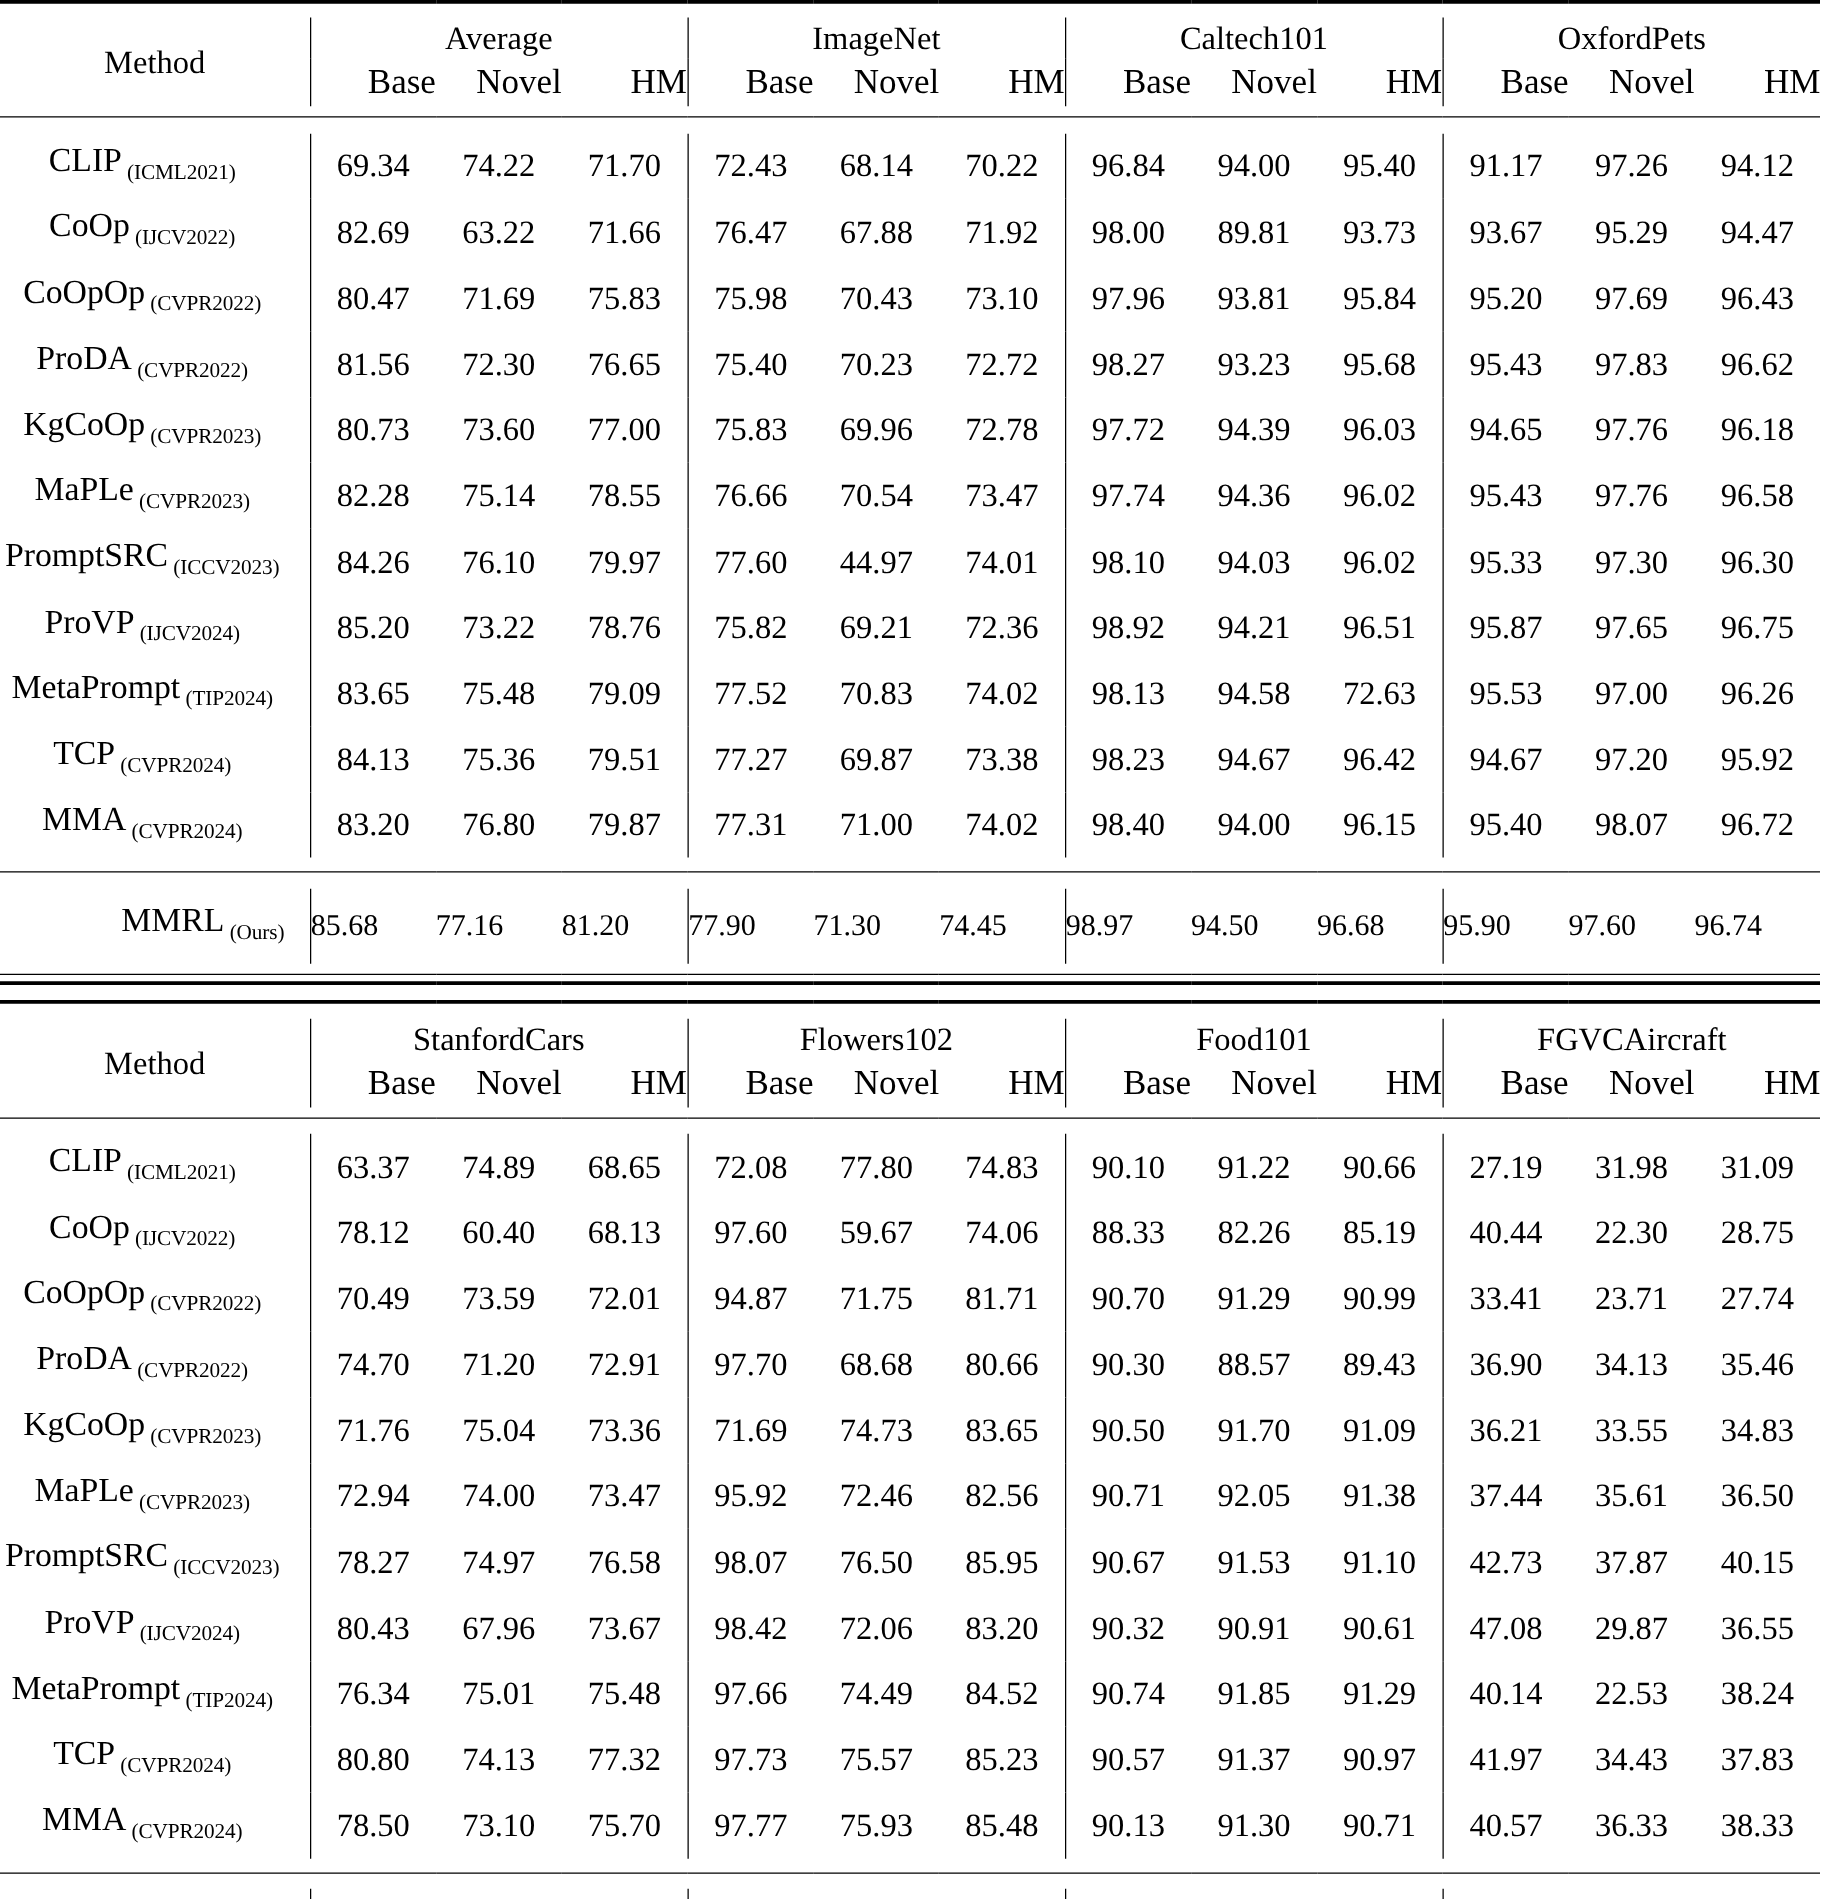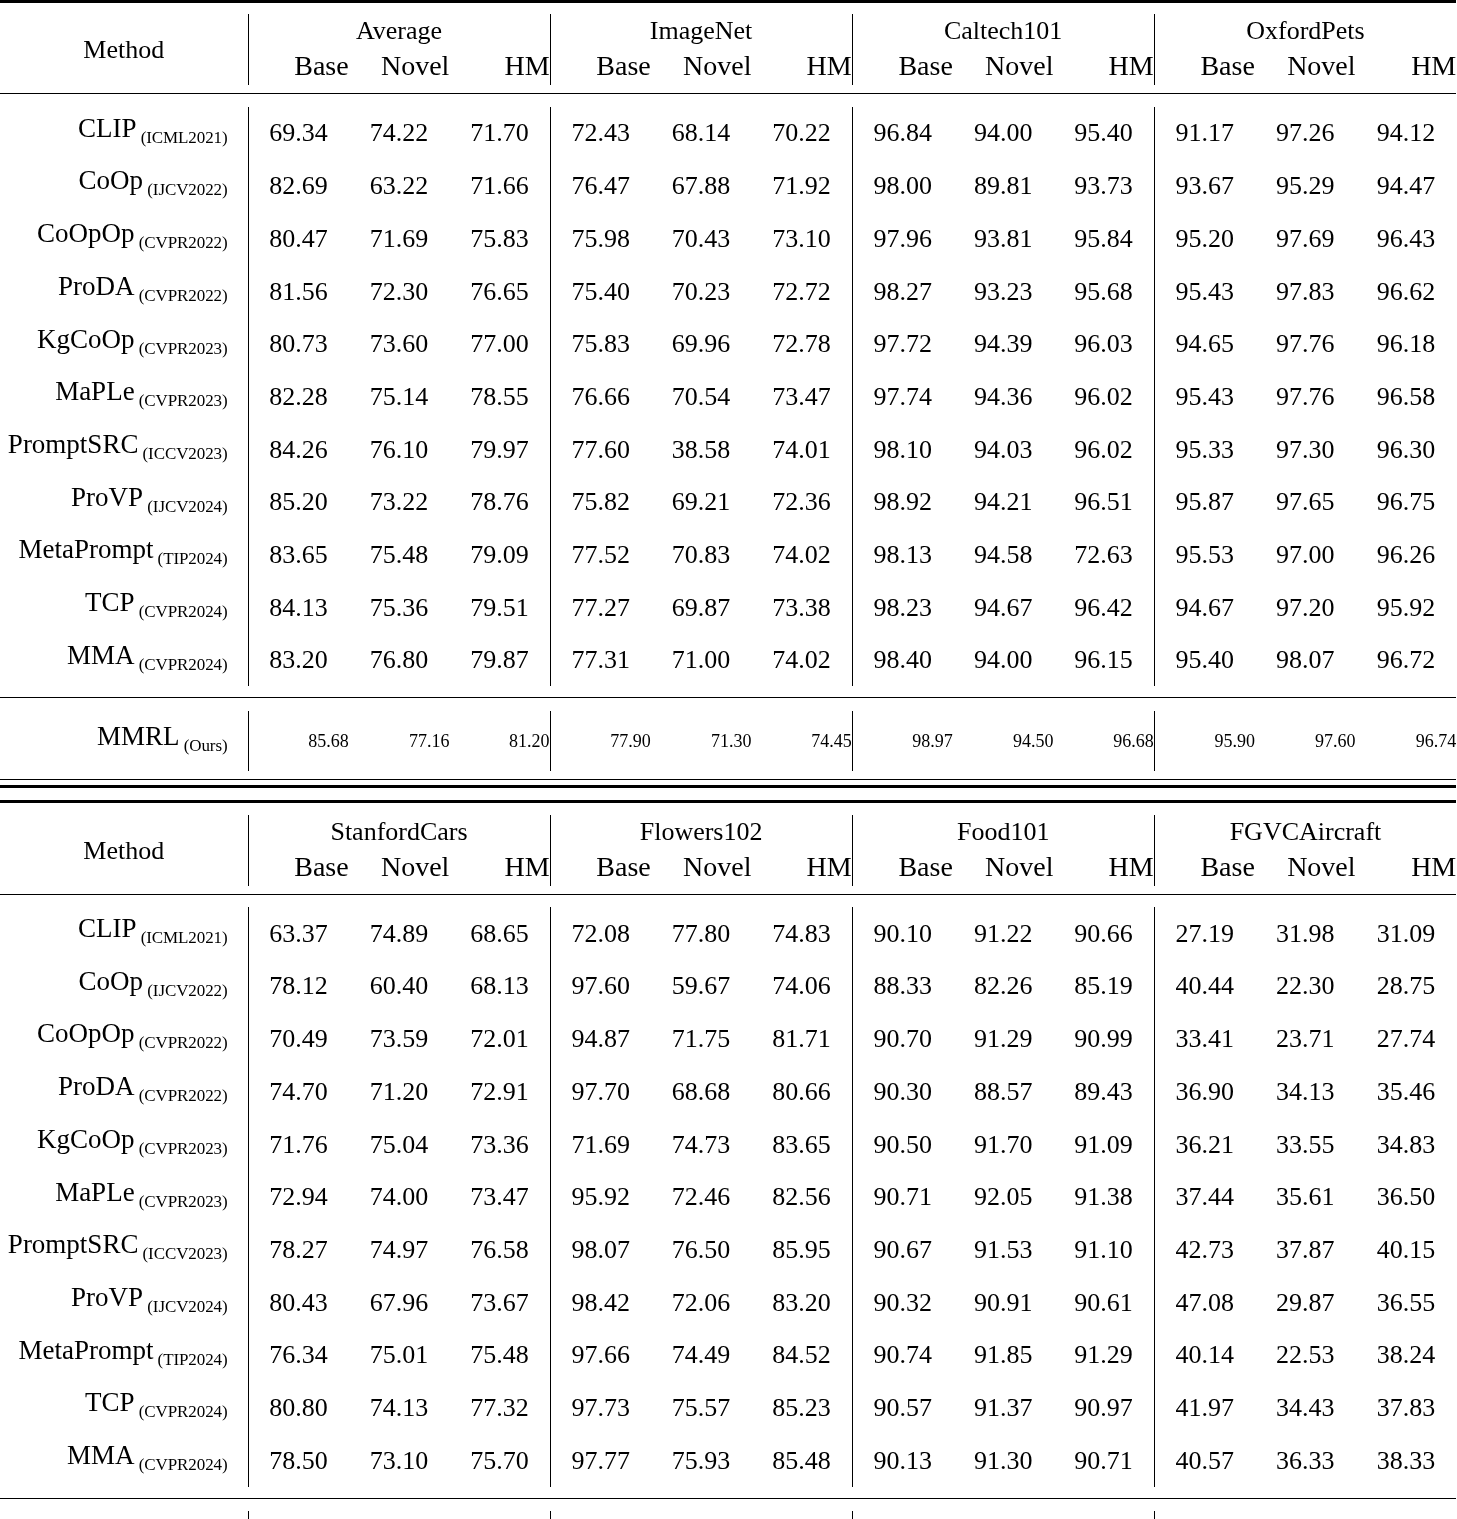--- a/index.html
+++ b/index.html
@@ -64,36 +64,35 @@
   
   .vsep { border-left: 1.7px solid #000; }
 
   tr.data-row td {
     height: 43.3px;
     line-height: 43.3px;
     text-align: center;
     font-size: 26px;
   }
   tr.data-row td.name {
-    text-align: right;
     padding-right: 20px;
     font-size: 27px;
     white-space: nowrap;
   }
   .venue {
     font-size: 17px;
     vertical-align: sub;
     letter-spacing: -0.1px;
   }
   .bold { font-weight: bold; }
   tr.ours-row td {
     height: 50px;
     line-height: 50px;
-    text-align: right;
-    font-size: 18px;
+    text-align: left;
+    font-size: 24px;
   }
   tr.ours-row td.name {
     text-align: right;
     padding-right: 20px;
     font-size: 27px;
     white-space: nowrap;
   }
   .blockgap { height: 12px; font-size:0; line-height:0; }
 </style>
 </head>
@@ -244,21 +243,21 @@
               <td class="vsep">95.43</td>
               <td>97.76</td>
               <td>96.58</td>
             </tr>
             <tr class="data-row">
               <td class="name"><span>PromptSRC</span><span class="venue"> (ICCV2023)</span></td>
               <td class="vsep">84.26</td>
               <td>76.10</td>
               <td>79.97</td>
               <td class="vsep">77.60</td>
-              <td>38.58</td>
+              <td>44.97</td>
               <td>74.01</td>
               <td class="vsep">98.10</td>
               <td>94.03</td>
               <td>96.02</td>
               <td class="vsep">95.33</td>
               <td>97.30</td>
               <td>96.30</td>
             </tr>
             <tr class="data-row">
               <td class="name"><span>ProVP</span><span class="venue"> (IJCV2024)</span></td>

